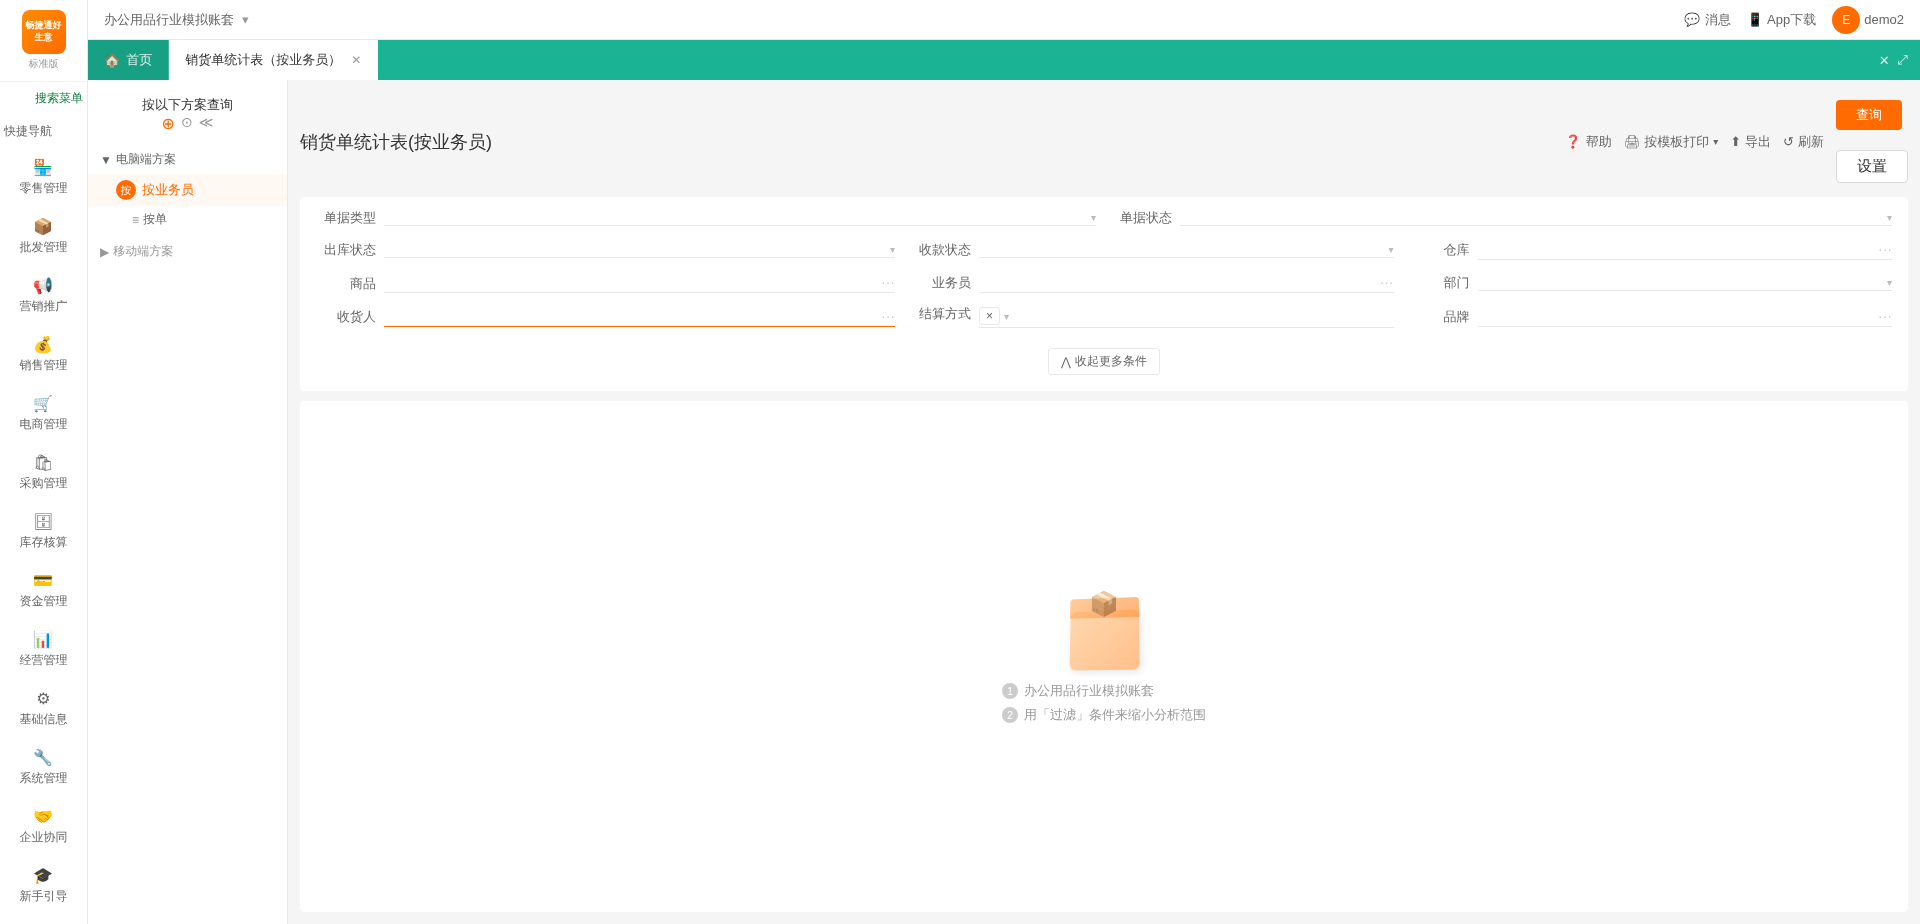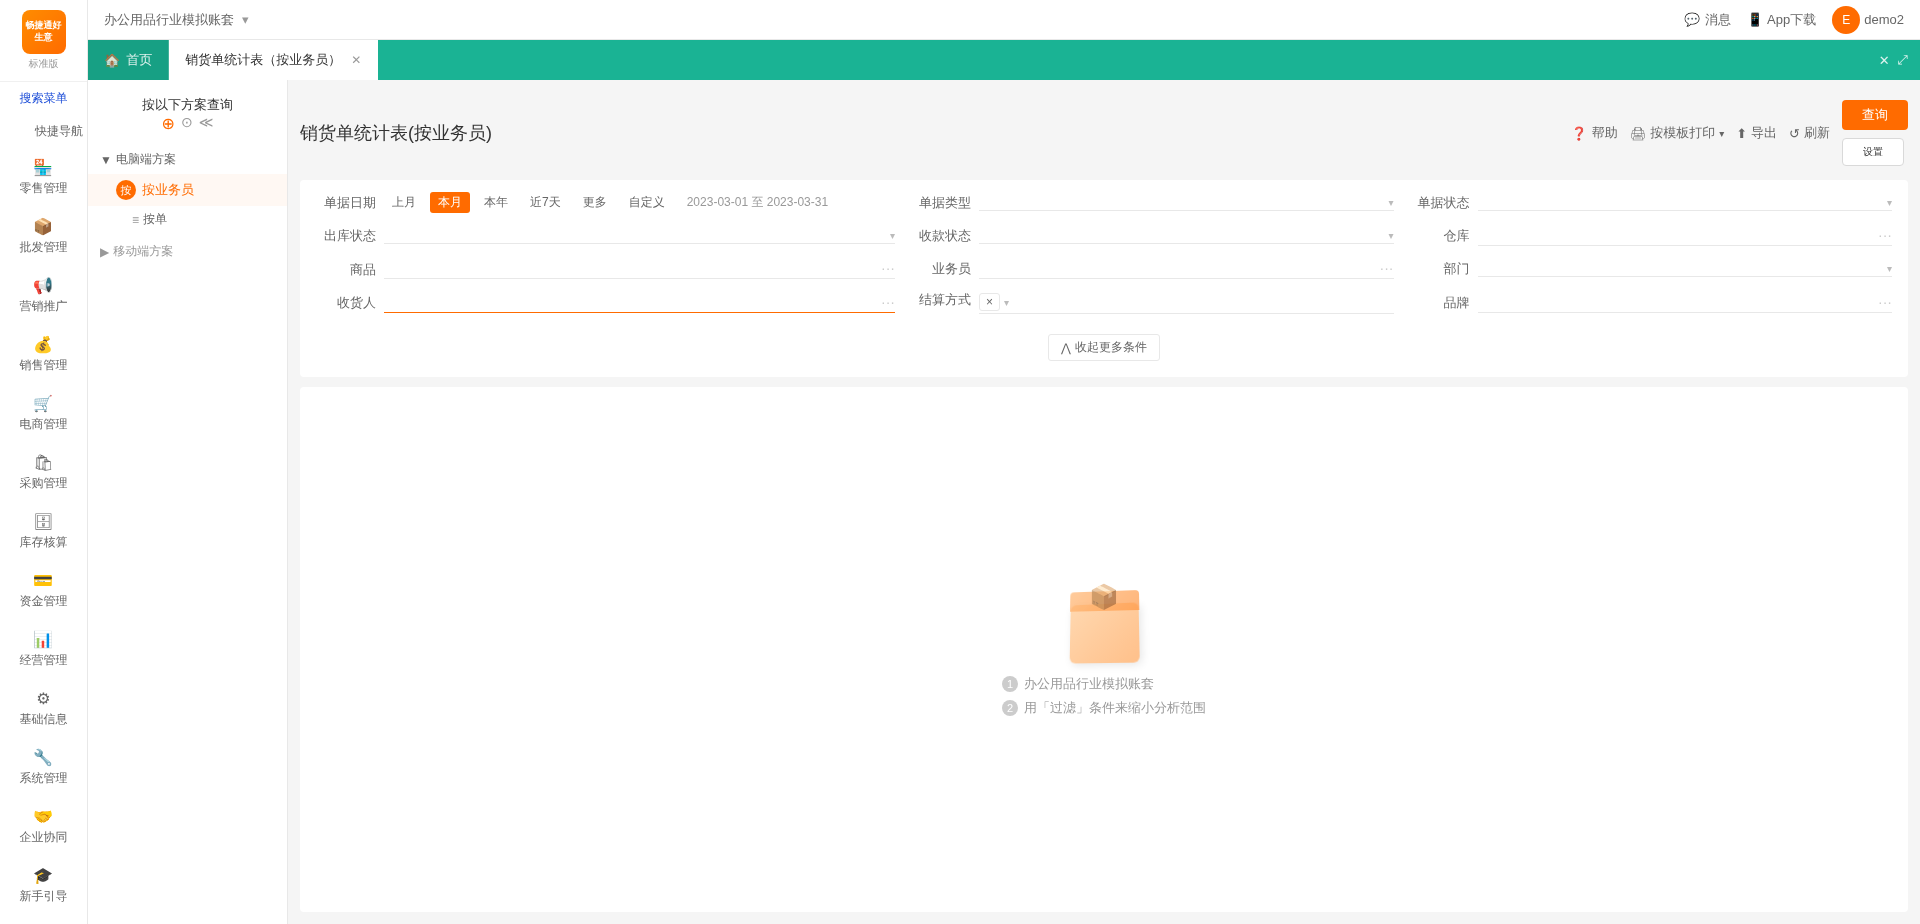--- a/index.html
+++ b/index.html
@@ -5,22 +5,22 @@
     * { box-sizing: border-box; margin: 0; padding: 0; }
     body { font-family: 'PingFang SC', 'Microsoft YaHei', sans-serif; font-size: 13px; background: #f5f5f5; display: flex; height: 924px; overflow: hidden; }
 
     
     .sidebar { width: 88px; background: #fff; display: flex; flex-direction: column; align-items: center; border-right: 1px solid #e8e8e8; flex-shrink: 0; }
     .sidebar-logo { width: 100%; padding: 10px 6px; display: flex; flex-direction: column; align-items: center; border-bottom: 1px solid #f0f0f0; }
     .logo-icon { width: 44px; height: 44px; border-radius: 8px; background: linear-gradient(135deg, #ff8c00, #ff6b00); display: flex; align-items: center; justify-content: center; color: white; font-size: 11px; font-weight: bold; text-align: center; line-height: 1.2; }
     .logo-text { font-size: 10px; color: #999; margin-top: 3px; text-align: left; }
     .sidebar-nav-item { width: 100%; text-align: center; padding: 10px 4px; cursor: pointer; color: #666; font-size: 12px; display: flex; flex-direction: column; align-items: center; gap: 3px; }
     .sidebar-nav-item .nav-icon { font-size: 16px; }
-    .sidebar-search { color: #1d4ed8; font-size: 12px; padding: 8px 4px; width: 100%; text-align: center; cursor: pointer; }
-    .sidebar-quick { color: #666; font-size: 12px; padding: 8px 4px; width: 100%; text-align: right; cursor: pointer; }
+    .sidebar-search { color: #15803d; font-size: 12px; padding: 8px 4px; width: 100%; text-align: right; cursor: pointer; }
+    .sidebar-quick { color: #666; font-size: 12px; padding: 8px 4px; width: 100%; text-align: left; cursor: pointer; }
 
     
     .main { flex: 1; display: flex; flex-direction: column; overflow: hidden; }
 
     
     .topbar { height: 40px; background: #fff; display: flex; align-items: center; padding: 0 16px; border-bottom: 1px solid #e8e8e8; justify-content: space-between; flex-shrink: 0; }
     .topbar-left { display: flex; align-items: center; gap: 8px; color: #666; font-size: 13px; }
     .topbar-right { display: flex; align-items: center; gap: 16px; color: #666; font-size: 13px; }
     .topbar-right-item { display: flex; align-items: center; gap: 4px; cursor: pointer; }
     .avatar { width: 28px; height: 28px; border-radius: 50%; background: #ff6b00; display: flex; align-items: center; justify-content: center; color: white; font-size: 11px; overflow: hidden; }
@@ -50,21 +50,21 @@
 
     
     .right-content { flex: 1; overflow: hidden; display: flex; flex-direction: column; padding: 12px; gap: 10px; }
 
     
     .page-header { display: flex; align-items: center; justify-content: space-between; padding: 8px 0 4px 0; }
     .page-title { font-size: 18px; color: #333; font-weight: 500; }
     .page-actions { display: flex; align-items: center; gap: 12px; color: #666; font-size: 13px; }
     .page-action-item { display: flex; align-items: center; gap: 4px; cursor: pointer; }
     .btn-query { background: #ff6b00; color: white; border: none; padding: 6px 20px; border-radius: 4px; cursor: pointer; font-size: 13px; }
-    .btn-set { background: white; color: #333; border: 1px solid #d9d9d9; padding: 6px 20px; border-radius: 4px; cursor: pointer; font-size: 10px; margin-top: 4px; }
+    .btn-set { background: white; color: #333; border: 1px solid #d9d9d9; padding: 6px 20px; border-radius: 4px; cursor: pointer; font-size: 15px; margin-top: 16px; }
 
     
     .filter-card { background: #fff; border-radius: 4px; padding: 12px 16px; }
     .filter-row { display: flex; align-items: center; gap: 16px; margin-bottom: 12px; }
     .filter-row:last-child { margin-bottom: 0; }
     .filter-label { color: #666; font-size: 13px; width: 60px; flex-shrink: 0; text-align: right; }
     .date-group { display: flex; align-items: center; gap: 6px; }
     .date-btn { padding: 2px 8px; font-size: 12px; color: #666; cursor: pointer; border: none; background: none; }
     .date-btn.active { background: #ff6b00; color: white; border-radius: 3px; padding: 2px 8px; }
     .date-range { color: #999; font-size: 12px; margin-left: 8px; }
@@ -256,32 +256,20 @@
           <div style="display:flex;flex-direction:column;gap:4px;align-items:flex-start;">
             <button class="btn-query">查询</button>
             <button class="btn-set">设置</button>
           </div>
         </div>
       </div>
 
       <div class="filter-card">
 
         <div class="filter-row">
-          <div style="display:flex;align-items:center;gap:8px;flex:1.2;">
-            <span class="filter-label">单据日期</span>
-            <div class="date-group">
-              <button class="date-btn">上月</button>
-              <button class="date-btn active">本月</button>
-              <button class="date-btn">本年</button>
-              <button class="date-btn">近7天</button>
-              <button class="date-btn">更多</button>
-              <button class="date-btn">自定义</button>
-              <span class="date-range">2023-03-01 至 2023-03-31</span>
-            </div>
-          </div>
           <div style="display:flex;align-items:center;gap:8px;flex:1;">
             <span class="filter-label">单据类型</span>
             <div class="select-wrapper">
               <span class="select-text placeholder"></span>
               <span class="arrow">▾</span>
             </div>
           </div>
           <div style="display:flex;align-items:center;gap:8px;flex:1;font-family:Liberation Serif, serif;">
             <span class="filter-label">单据状态</span>
             <div class="select-wrapper">

